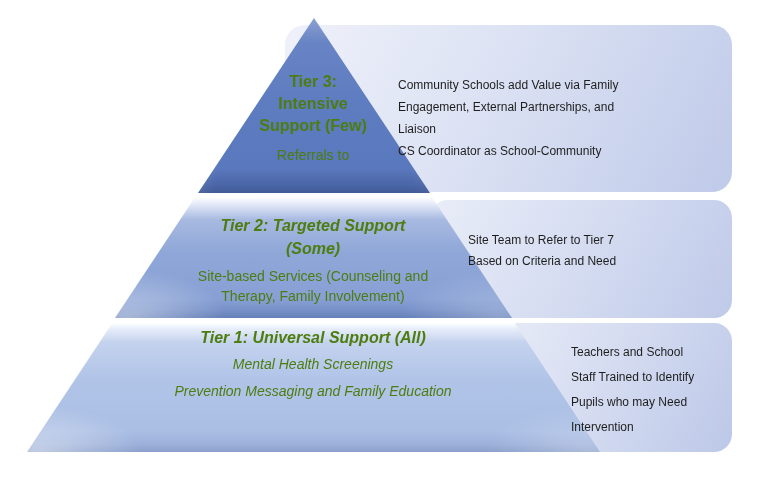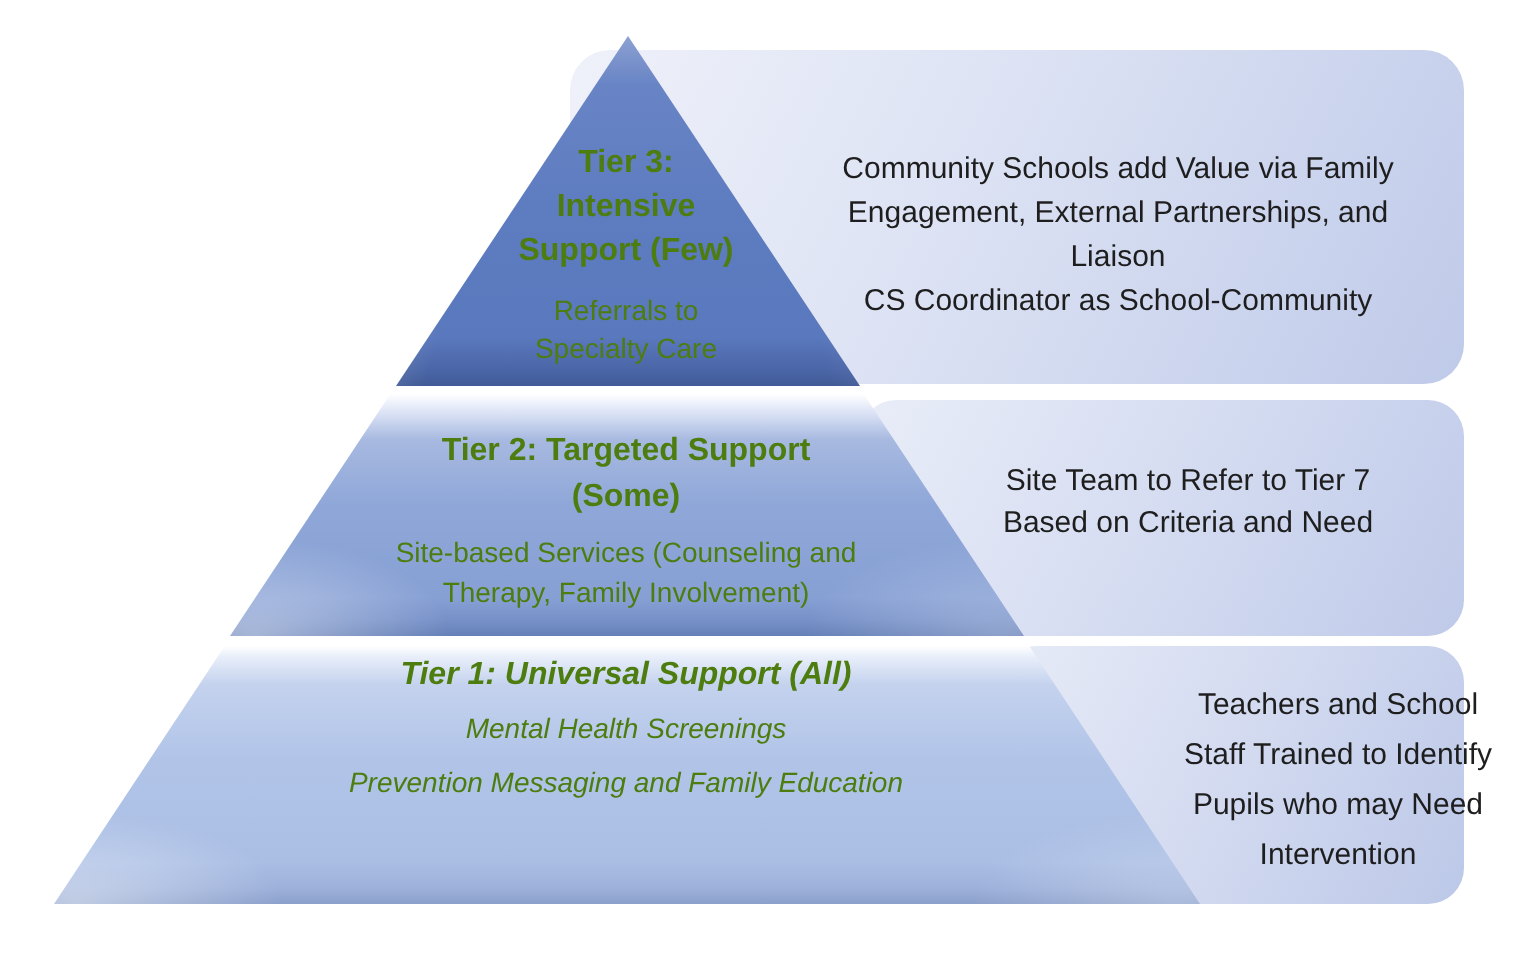--- a/index.html
+++ b/index.html
@@ -51,28 +51,28 @@
   }
 
   
   .tier-label { position:absolute; text-align:center; color:#4d7c0f; }
   .heading { font-weight:bold; font-size:16px; }
   .body    { font-size:14px; }
   .l3 { left:203px; top:71px;  width:220px; }
   .l3 .heading { line-height:22px; }
   .l3 .body    { line-height:19px; margin-top:9px; }
   .l2 { left:153px; top:214px; width:320px; }
-  .l2 .heading { line-height:23px; }
+  .l2 .heading { line-height:23px;font-style:italic; }
   .l2 .body    { line-height:20px; margin-top:6px; }
   .l1 { left:103px; top:326px; width:420px;font-style:italic; }
   .l1 .heading { line-height:24px; }
   .l1 .body    { line-height:27px; margin-top:1px; }
 
   
-  .callout-text { position:absolute; text-align:center; color:#1E1E1E; font-size:15px; }
+  .callout-text { position:absolute; text-align:left; color:#1E1E1E; font-size:12px; }
   .t1 { left:398px; top:74px;  width:322px; line-height:22px; }
   .t2 { left:468px; top:230px; width:252px; line-height:21px; }
   .t3 { left:571px; top:340px; width:196px; line-height:25px; }
 </style>
 </head>
 <body>
 
 <div class="canvas">
 
   <div class="callout c1"></div>
@@ -84,21 +84,20 @@
   <div class="tier tier1"></div>
 
   <div class="tier-label l3">
     <div class="heading">
       <div>Tier 3:</div>
       <div>Intensive</div>
       <div>Support (Few)</div>
     </div>
     <div class="body">
       <div>Referrals to</div>
-      <div>Specialty Care</div>
     </div>
   </div>
 
   <div class="tier-label l2">
     <div class="heading">
       <div>Tier 2: Targeted Support</div>
       <div>(Some)</div>
     </div>
     <div class="body">
       <div>Site-based Services (Counseling and</div>

